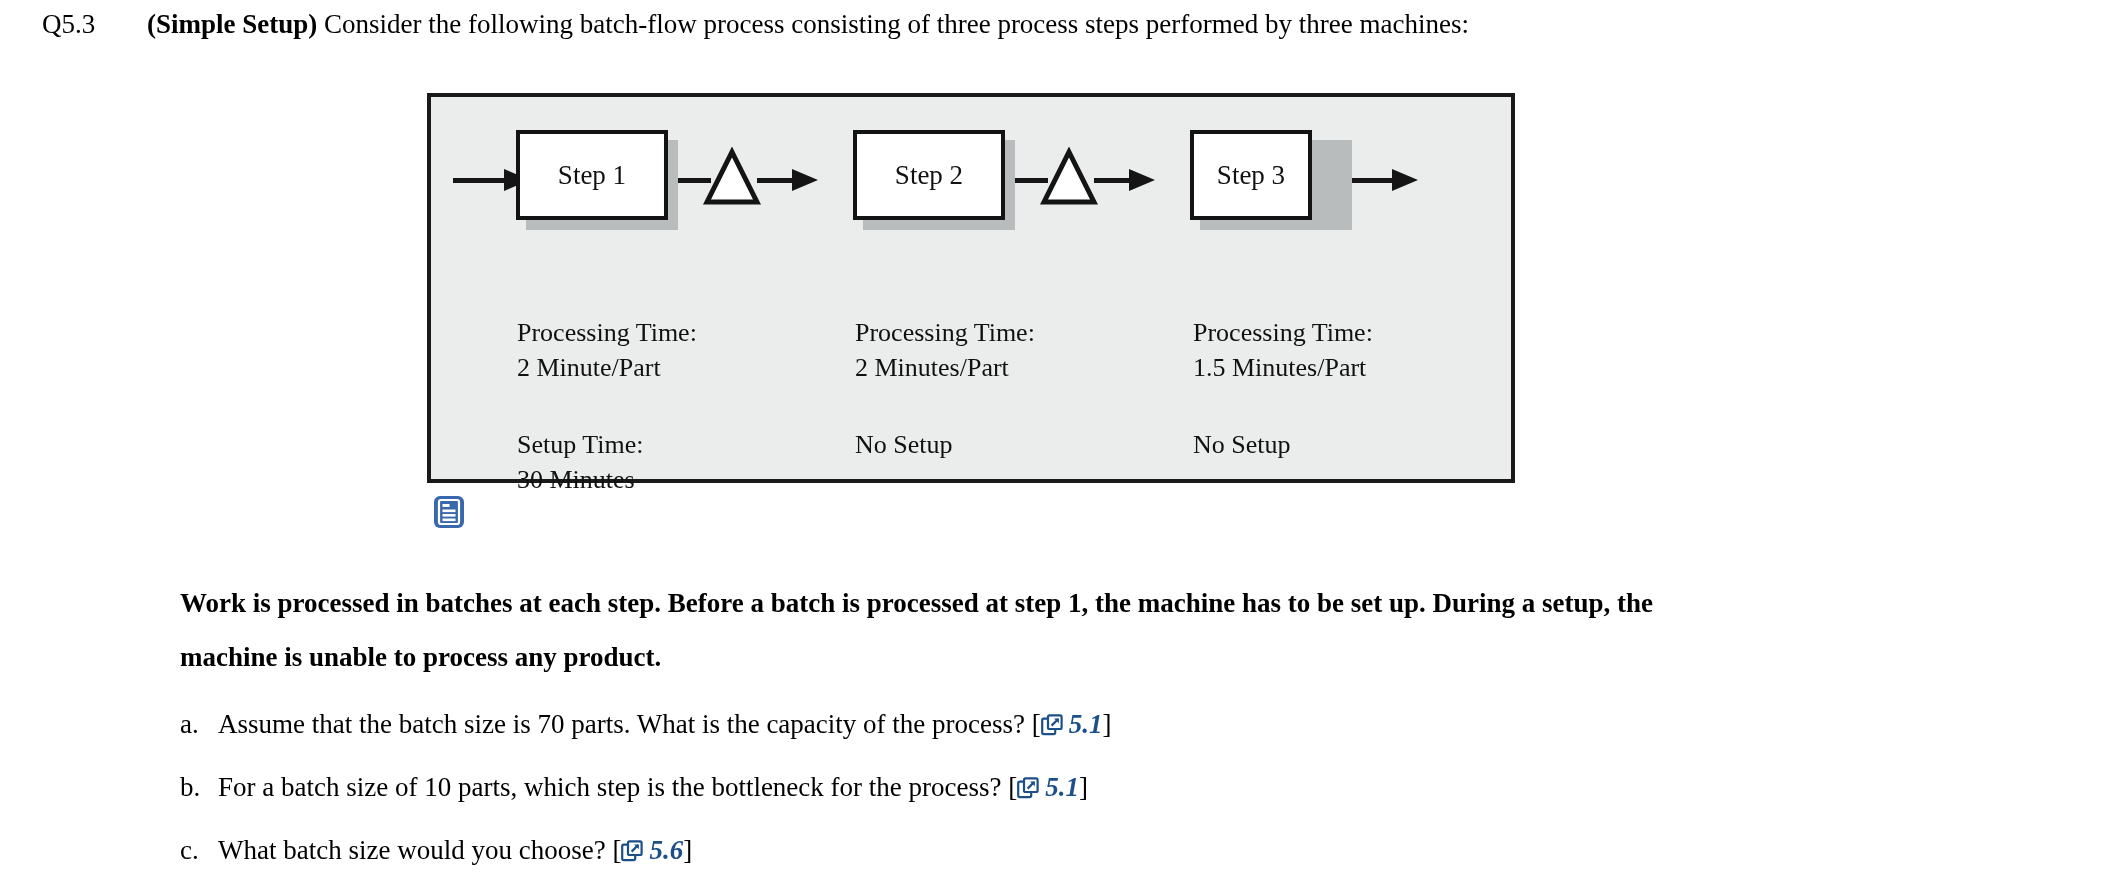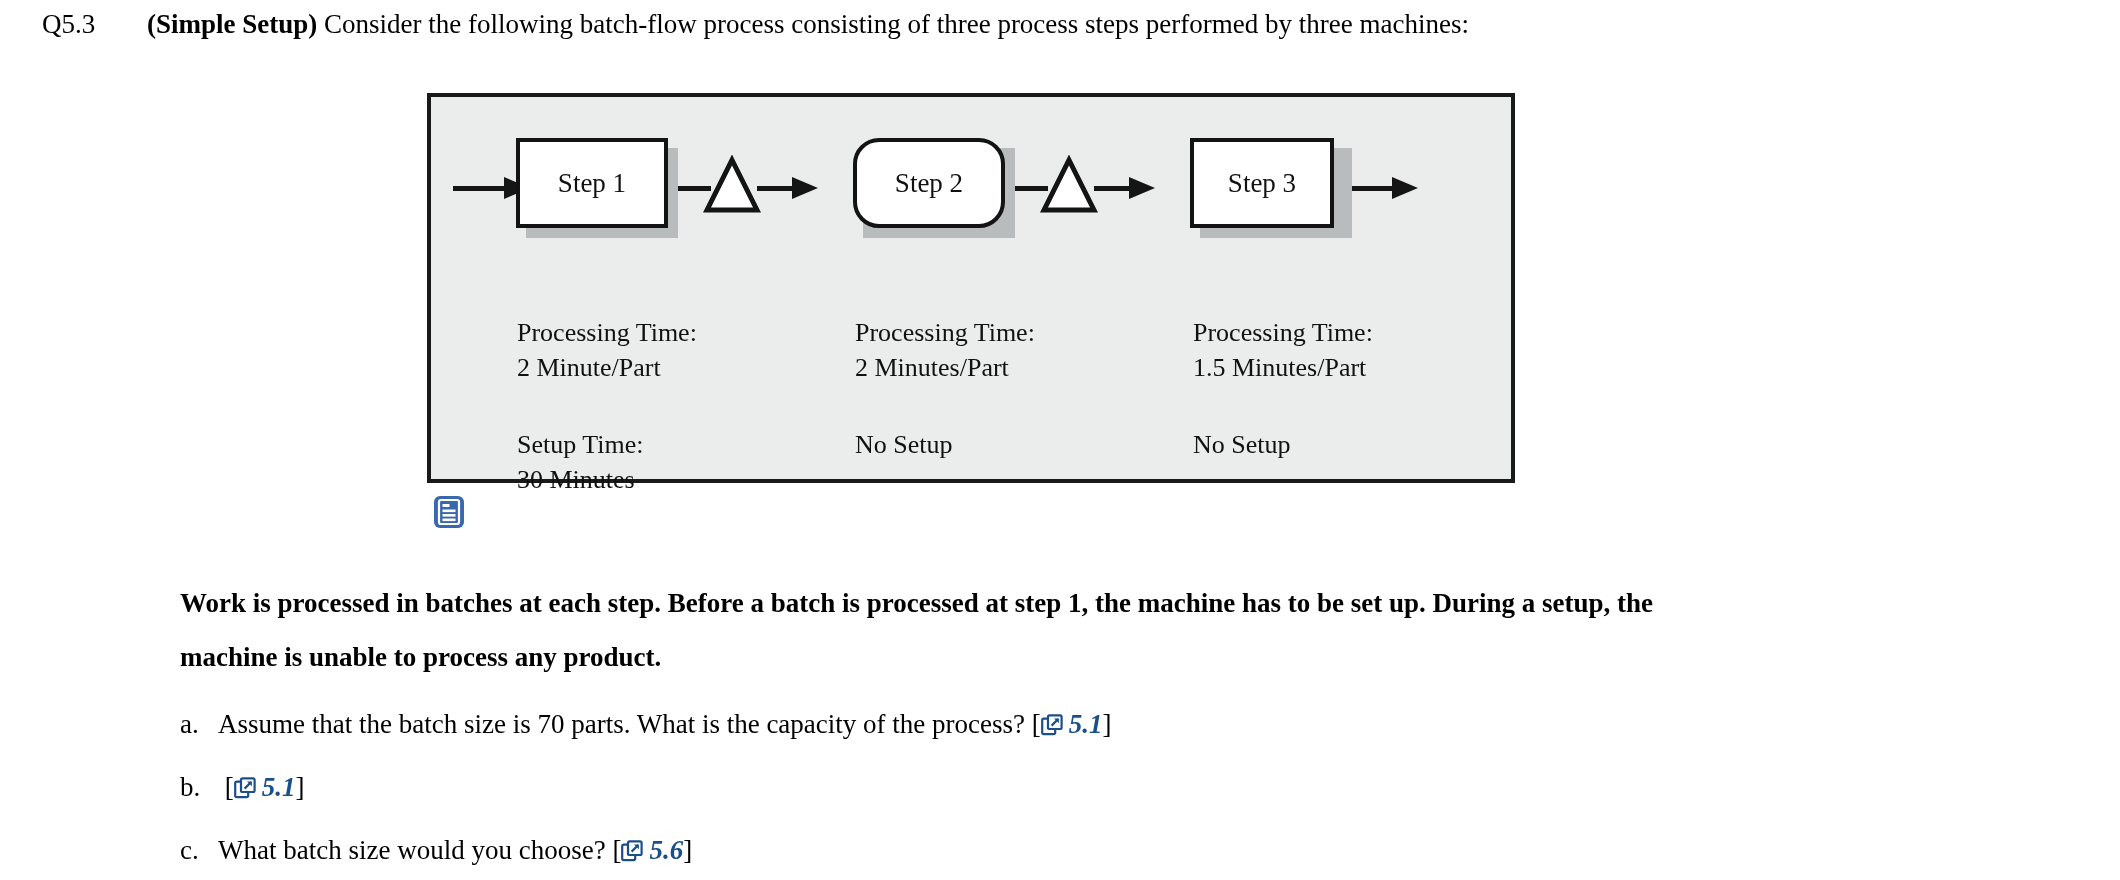--- a/index.html
+++ b/index.html
@@ -43,21 +43,21 @@
     width: 1088px;
     height: 390px;
     background: #ebedec;
     border: 4px solid #1a1a1a;
     box-sizing: border-box;
   }
 
   .flow-row {
     position: absolute;
     left: 0;
-    top: 28px;
+    top: 20px;
     width: 100%;
     height: 130px;
     padding-left: 44px;
   }
 
   
   .arrow {
     position: absolute;
     height: 22px;
     display: flex;
@@ -208,41 +208,41 @@
         <polygon points="29,5 54,55 4,55" fill="#ffffff" stroke="#141414" stroke-width="5" stroke-linejoin="miter"></polygon>
       </svg>
     </div>
 
     <div class="arrow" style="left:326px; top:52px;">
       <span class="shaft" style="width:36px;"></span>
       <span class="head"></span>
     </div>
 
     <div class="step-shadow" style="left:432px; top:23px; width:152px; height:90px;"></div>
-    <div class="step-box" style="left:422px; top:13px; width:152px; height:90px;border-radius:26px;">
+    <div class="step-box" style="left:422px; top:13px; width:152px; height:90px;">
       <span>Step 2</span>
     </div>
 
     <div class="arrow" style="left:573px; top:52px;">
       <span class="shaft" style="width:44px;"></span>
     </div>
 
     <div class="tri" style="left:609px; top:30px;">
       <svg width="58" height="60" viewBox="0 0 58 60">
         <polygon points="29,5 54,55 4,55" fill="#ffffff" stroke="#141414" stroke-width="5" stroke-linejoin="miter"></polygon>
       </svg>
     </div>
 
     <div class="arrow" style="left:663px; top:52px;">
       <span class="shaft" style="width:36px;"></span>
       <span class="head"></span>
     </div>
 
     <div class="step-shadow" style="left:769px; top:23px; width:152px; height:90px;"></div>
-    <div class="step-box" style="left:759px; top:13px; width:144px; height:90px;text-align:center;">
+    <div class="step-box" style="left:759px; top:13px; width:122px; height:90px;text-align:center;">
       <span>Step 3</span>
     </div>
 
     <div class="arrow" style="left:910px; top:52px;">
       <span class="shaft" style="width:52px;"></span>
       <span class="head"></span>
     </div>
 
   </div>
 
@@ -302,20 +302,21 @@
           <path d="M13.0 4.4 L17.9 4.4 L17.9 9.3 Z" fill="#1b4f8a"></path>
         </svg>
       </span>
       <span class="ref-num">5.1</span>
     </span>
     <span class="bracket">]</span>
   </div>
 
   <div class="qitem">
     <span class="qmarker">b.</span>
+    <span class="qtext">For a batch size of 10 parts, which step is the bottleneck for the process?</span>
     <span>&nbsp;</span>
     <span class="bracket">[</span>
     <span class="ref-link">
       <span class="ext-icon">
         <svg width="22" height="22" viewBox="0 0 22 22">
           <rect x="1.2" y="4.6" width="13" height="15.5" rx="1.6" ry="1.6" fill="#ffffff" stroke="#1b4f8a" stroke-width="2.2"></rect>
           <rect x="7" y="1.4" width="13.6" height="13.6" rx="1.6" ry="1.6" fill="#ffffff" stroke="#1b4f8a" stroke-width="2.2"></rect>
           <path d="M10.6 11.6 L17.2 5.0" stroke="#1b4f8a" stroke-width="2.2" fill="none"></path>
           <path d="M13.0 4.4 L17.9 4.4 L17.9 9.3 Z" fill="#1b4f8a"></path>
         </svg>

